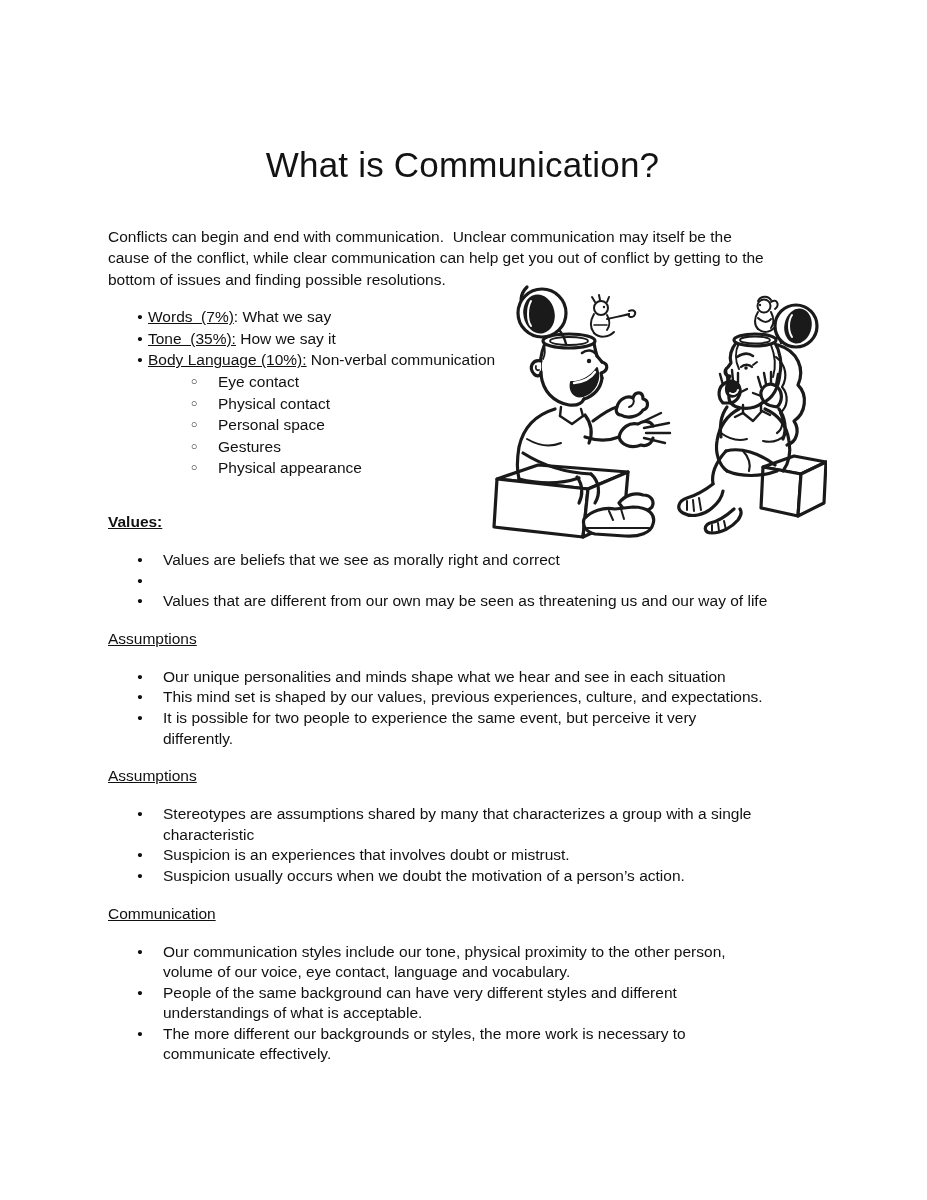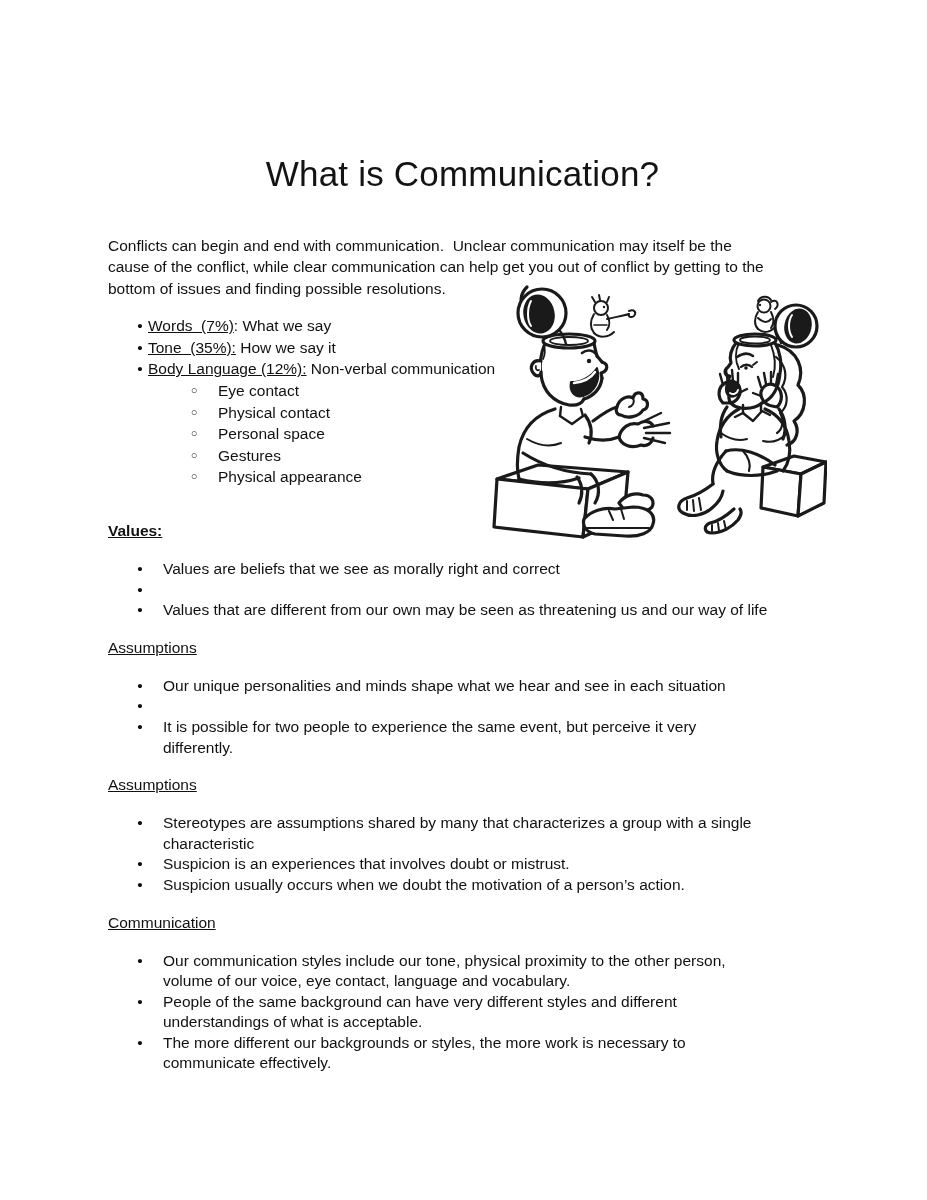--- a/index.html
+++ b/index.html
@@ -4,21 +4,21 @@
 <style>
   html,body{margin:0;padding:0;background:#ffffff;}
   .page{
     position:relative;
     width:927px;height:1200px;
     background:#ffffff;
     overflow:hidden;
     font-family:"Liberation Sans",sans-serif;
     color:#111111;
   }
-  .content{position:relative;z-index:2;padding:17px 110px 0 108px;}
+  .content{position:relative;z-index:2;padding:8px 110px 0 108px;}
   h1.title{
     margin:0;padding-top:137px;
     font-size:35px;line-height:40px;font-weight:400;
     text-align:center;color:#131313;letter-spacing:0.2px;
   }
   p.intro{
     margin:41px 0 16px;
     font-size:15.5px;line-height:21.4px;
     white-space:pre-wrap;
   }
@@ -215,21 +215,21 @@
       <li>
         <span class="mk">•</span>
         <span class="txt"><span class="u">Words  (7%)</span><span>: What we say</span></span>
       </li>
       <li>
         <span class="mk">•</span>
         <span class="txt"><span class="u">Tone  (35%):</span><span> How we say it</span></span>
       </li>
       <li>
         <span class="mk">•</span>
-        <span class="txt"><span class="u">Body Language (12%):</span><span> Non-verbal communication</span></span>
+        <span class="txt"><span class="u">Body Language (10%):</span><span> Non-verbal communication</span></span>
       </li>
     </ul>
 
     <ul class="blist l2">
       <li>
         <span class="mk">○</span>
         <span class="txt">Eye contact</span>
       </li>
       <li>
         <span class="mk">○</span>
@@ -268,20 +268,21 @@
 
     <section class="sec">
       <h2>Assumptions</h2>
       <ul>
         <li>
           <span class="mk">•</span>
           <span class="txt">Our unique personalities and minds shape what we hear and see in each situation</span>
         </li>
         <li>
           <span class="mk">•</span>
+          <span class="txt">This mind set is shaped by our values, previous experiences, culture, and expectations.</span>
         </li>
         <li>
           <span class="mk">•</span>
           <span class="txt">It is possible for two people to experience the same event, but perceive it very
 differently.</span>
         </li>
       </ul>
     </section>
 
     <section class="sec">

